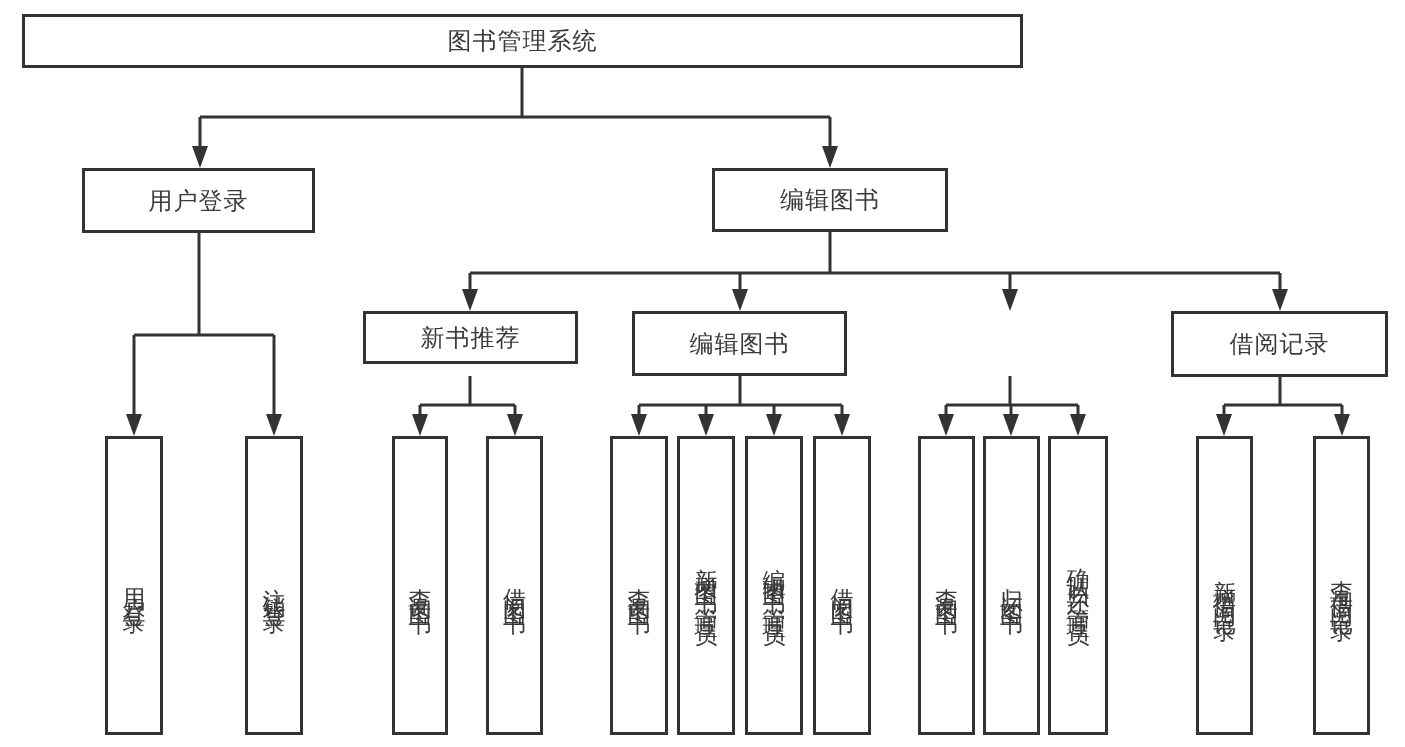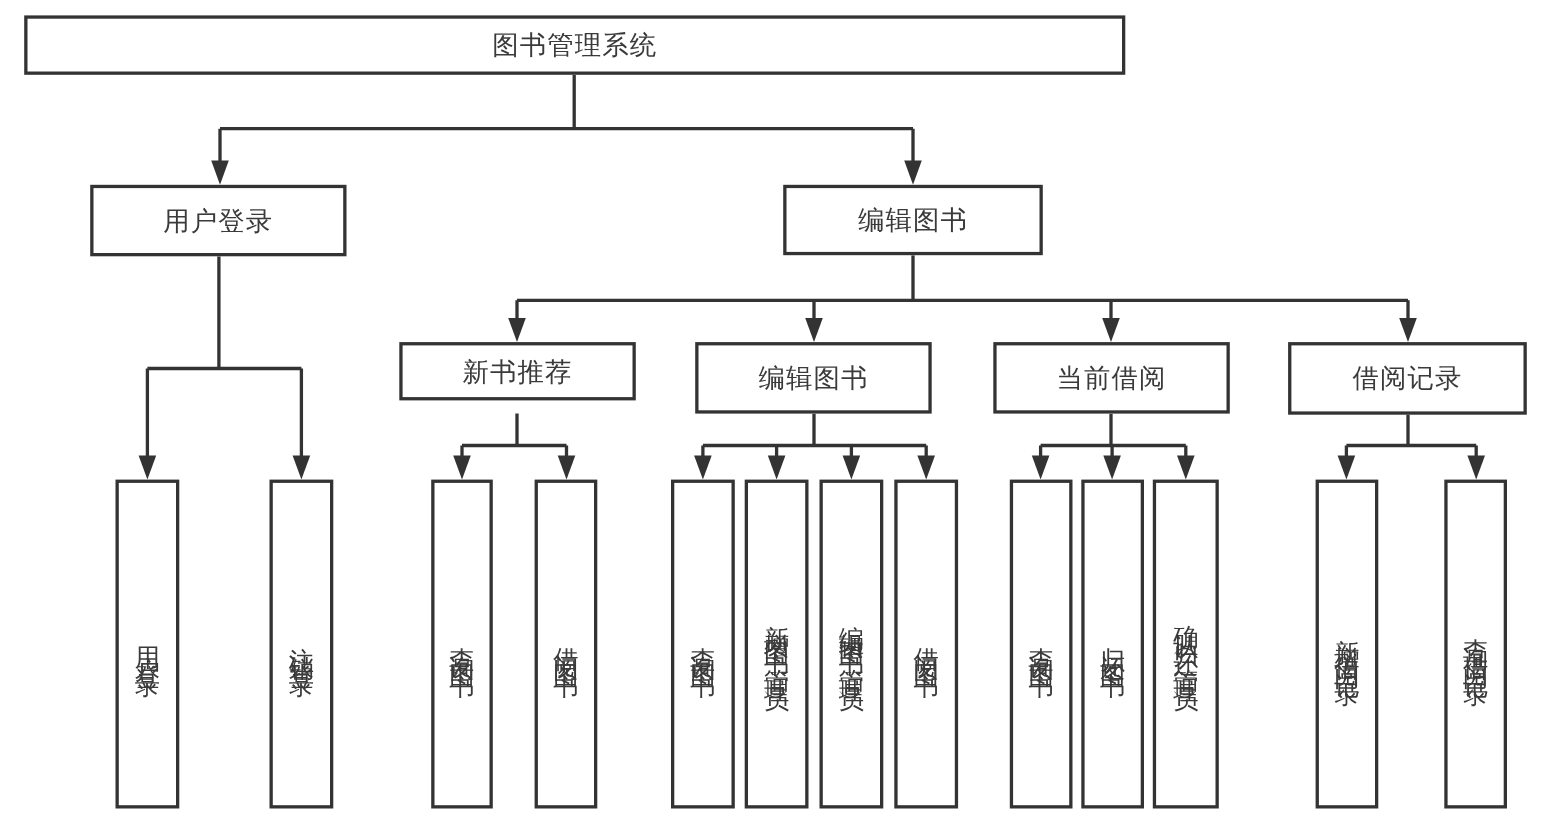--- a/index.html
+++ b/index.html
@@ -128,23 +128,20 @@
   <div class="box h-box" style="left:712px;top:168px;width:236px;height:64px">
     <span>编辑图书</span>
   </div>
 
   <div class="box h-box" style="left:363px;top:311px;width:215px;height:53px">
     <span>新书推荐</span>
   </div>
   <div class="box h-box" style="left:632px;top:311px;width:215px;height:65px">
     <span>编辑图书</span>
   </div>
-  <div class="box h-box" style="left:903px;top:311px;width:215px;height:65px">
-    <span>当前借阅</span>
-  </div>
   <div class="box h-box" style="left:1171px;top:311px;width:217px;height:66px">
     <span>借阅记录</span>
   </div>
 
   <div class="box v-box" style="left:105px;top:436px;width:58px;height:299px">
     <span class="label-v">用户登录</span>
   </div>
   <div class="box v-box" style="left:245px;top:436px;width:58px;height:299px">
     <span class="label-v">注销登录</span>
   </div>

